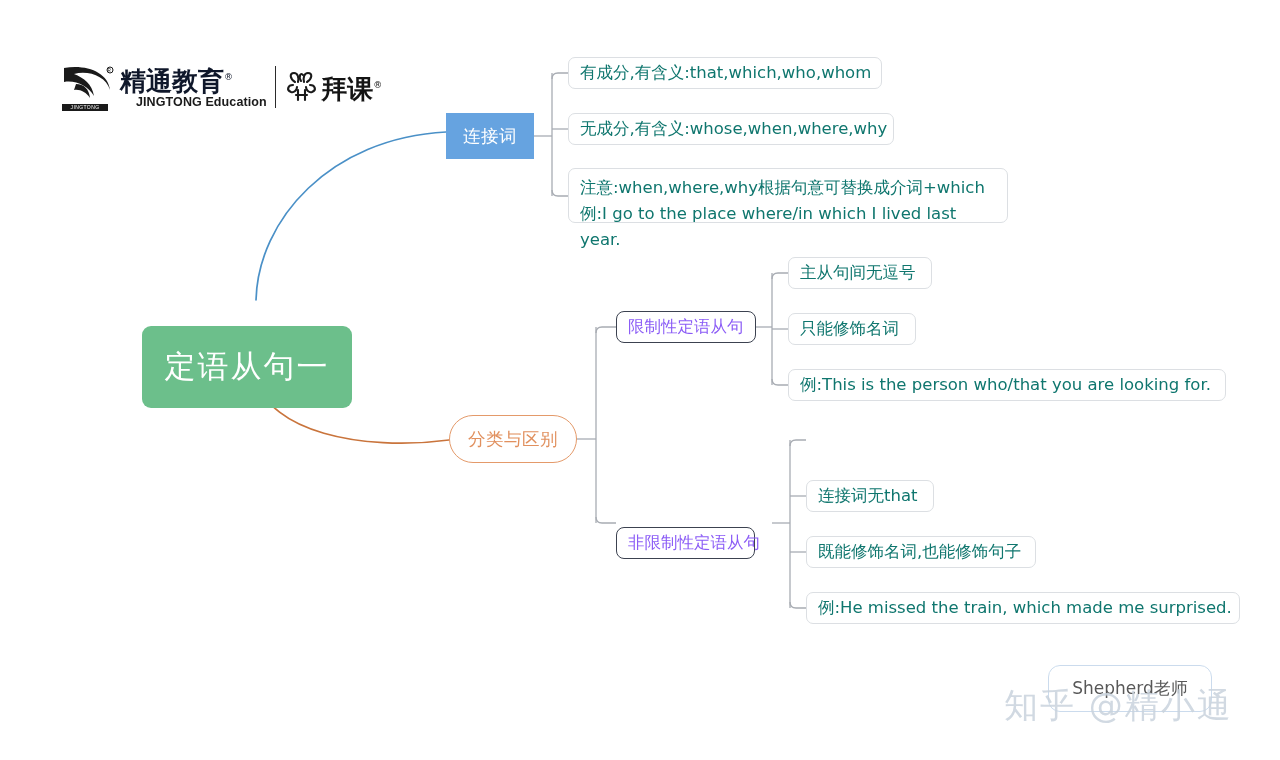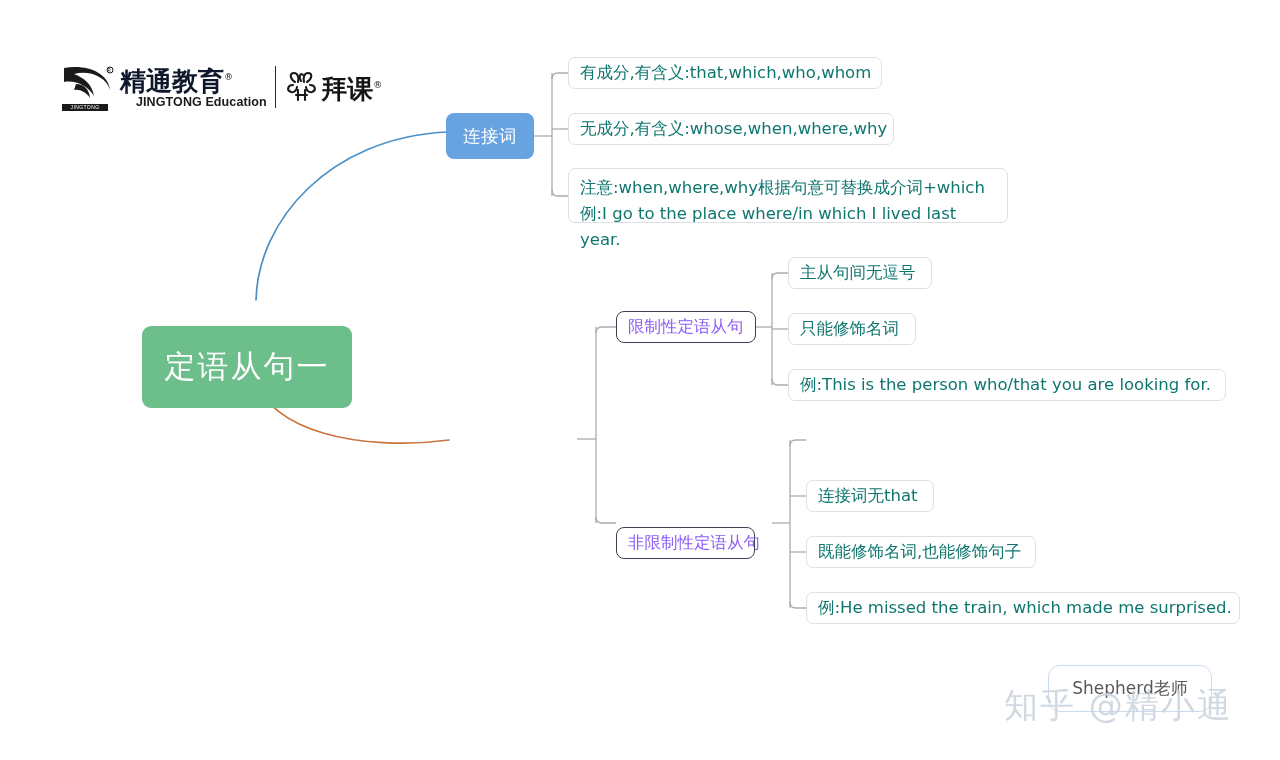--- a/index.html
+++ b/index.html
@@ -140,21 +140,21 @@
     font-family: "DejaVu Sans", sans-serif;
     margin-top: 28px;
   }
 
   .node-blue {
     left: 446px;
     top: 113px;
     width: 88px;
     height: 46px;
     background: #66a3e0;
-    border-radius: 8px;
+    border-radius: 0;
     color: #ffffff;
     font-size: 17.5px;
     letter-spacing: .5px;
     justify-content: center;
     font-family: "DejaVu Sans", sans-serif;
   }
 
   .node-orange {
     left: 449px;
     top: 415px;
@@ -326,20 +326,21 @@
 
   <div class="node node-root">定语从句一</div>
 
   <div class="node node-blue">连接词</div>
 
   <div class="node leaf leaf-c1">有成分,有含义:that,which,who,whom</div>
   <div class="node leaf leaf-c2">无成分,有含义:whose,when,where,why</div>
   <div class="node leaf two-line leaf-c3">注意:when,where,why根据句意可替换成介词+which
 例:I go to the place where/in which I lived last year.</div>
 
+  <div class="node node-orange">分类与区别</div>
 
   <div class="node node-dark node-restrictive">限制性定语从句</div>
 
   <div class="node leaf leaf-r1">主从句间无逗号</div>
   <div class="node leaf leaf-r2">只能修饰名词</div>
   <div class="node leaf leaf-r3">例:This is the person who/that you are looking for.</div>
 
   <div class="node node-dark node-nonrestrictive">非限制性定语从句</div>
 
   <div class="node leaf leaf-n2">连接词无that</div>

